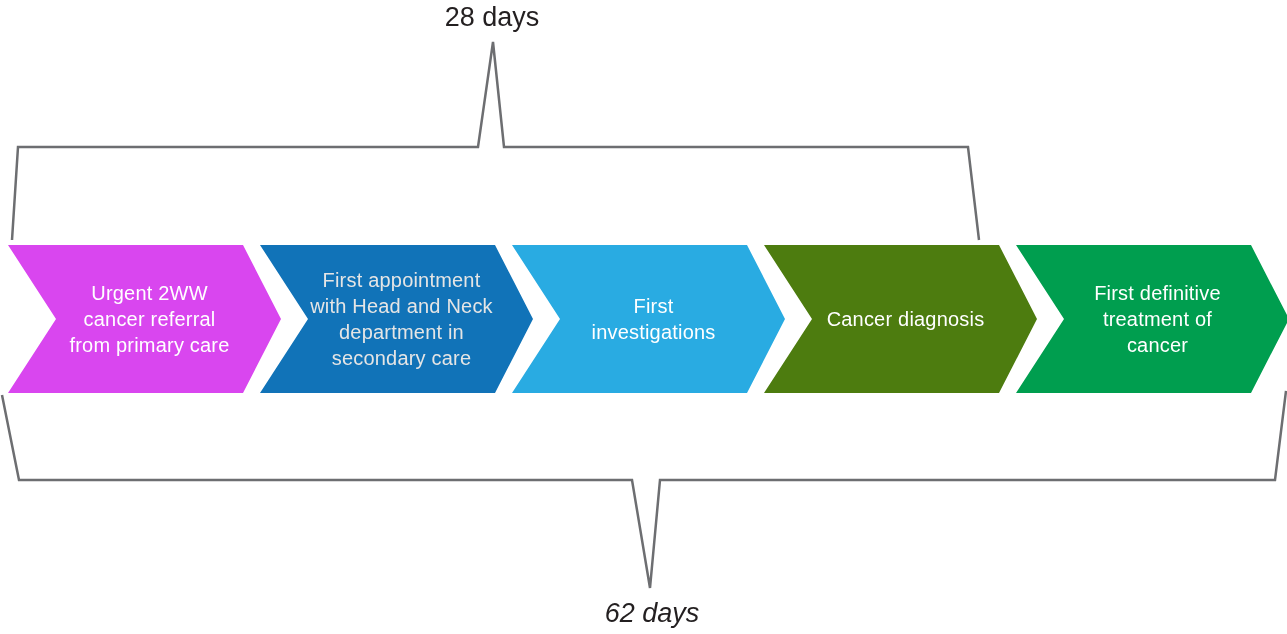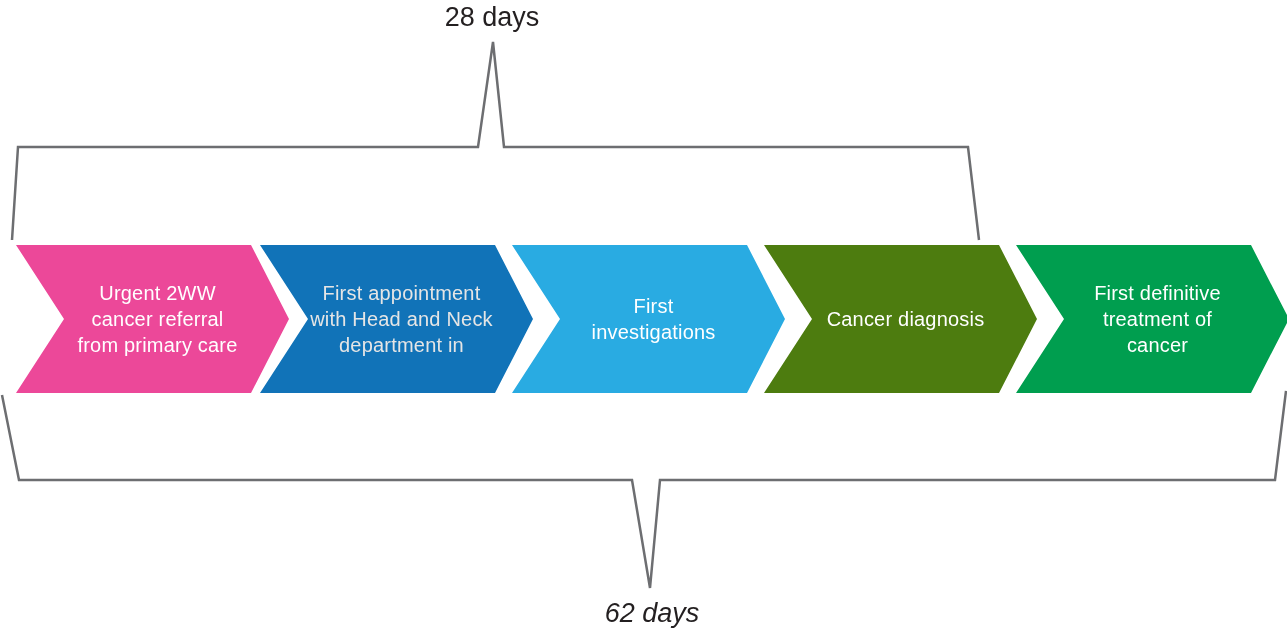--- a/index.html
+++ b/index.html
@@ -63,33 +63,34 @@
 
   <svg class="brackets-svg" viewBox="0 0 1287 634">
     <polyline points="12,240 18,147 478,147 493,42 504,147 968,147 979,240" style="stroke: rgb(109, 110, 113);"></polyline>
     <polyline points="2,395 19,480 632,480 650,588 660,480 1275,480 1286,391" style="stroke: rgb(109, 110, 113);"></polyline>
   </svg>
 
   <div class="duration-label duration-top" style="color: rgb(35, 31, 32);">28 days</div>
 
   <div class="duration-label duration-bottom" style="color: rgb(35, 31, 32); font-style: italic;">62 days</div>
 
-  <div class="chev" style="left: 16px; background-color: #ec4899;">
+  <div class="chev" style="left: 8px; background-color: #d946ef;">
     <div class="chev-label" style="color: rgb(255, 255, 255);">
       <span>Urgent 2WW</span>
       <span>cancer referral</span>
       <span>from primary care</span>
     </div>
   </div>
 
   <div class="chev" style="left: 260px; background-color: rgb(17, 115, 184);">
     <div class="chev-label" style="color: #e5e5e5;">
       <span>First appointment</span>
       <span>with Head and Neck</span>
       <span>department in</span>
+      <span>secondary care</span>
     </div>
   </div>
 
   <div class="chev" style="left: 512px; background-color: rgb(41, 171, 226);">
     <div class="chev-label" style="color: rgb(255, 255, 255);">
       <span>First</span>
       <span>investigations</span>
     </div>
   </div>
 

